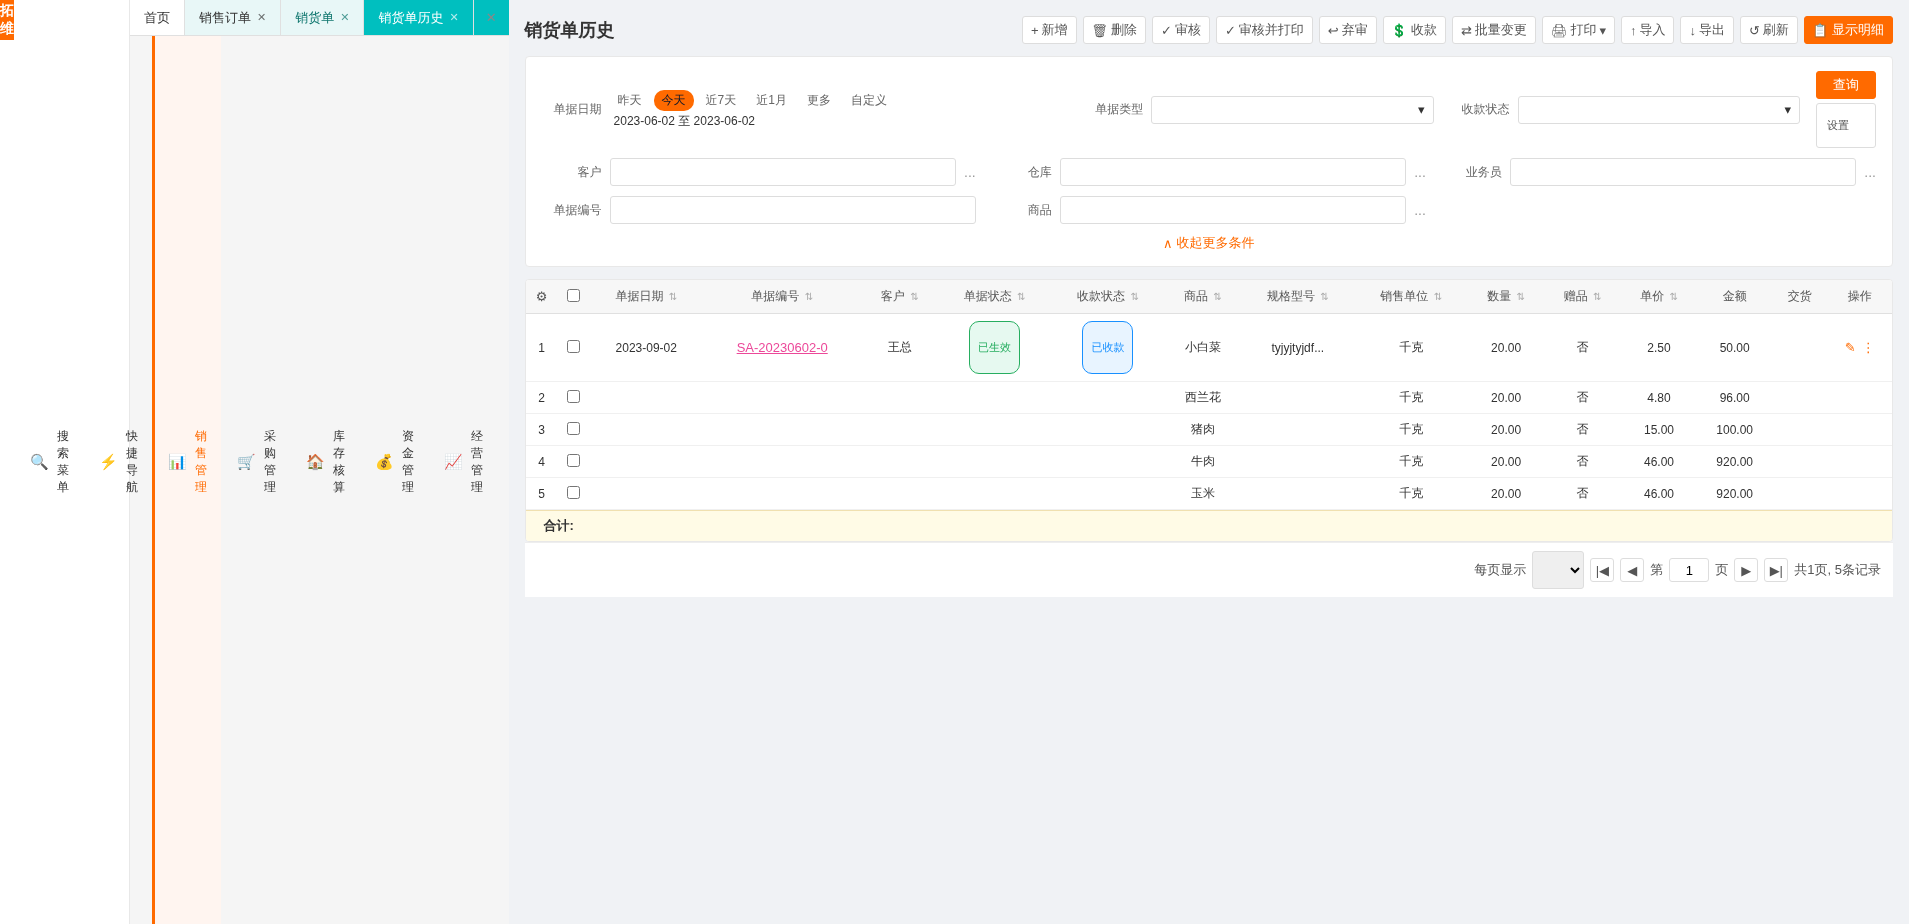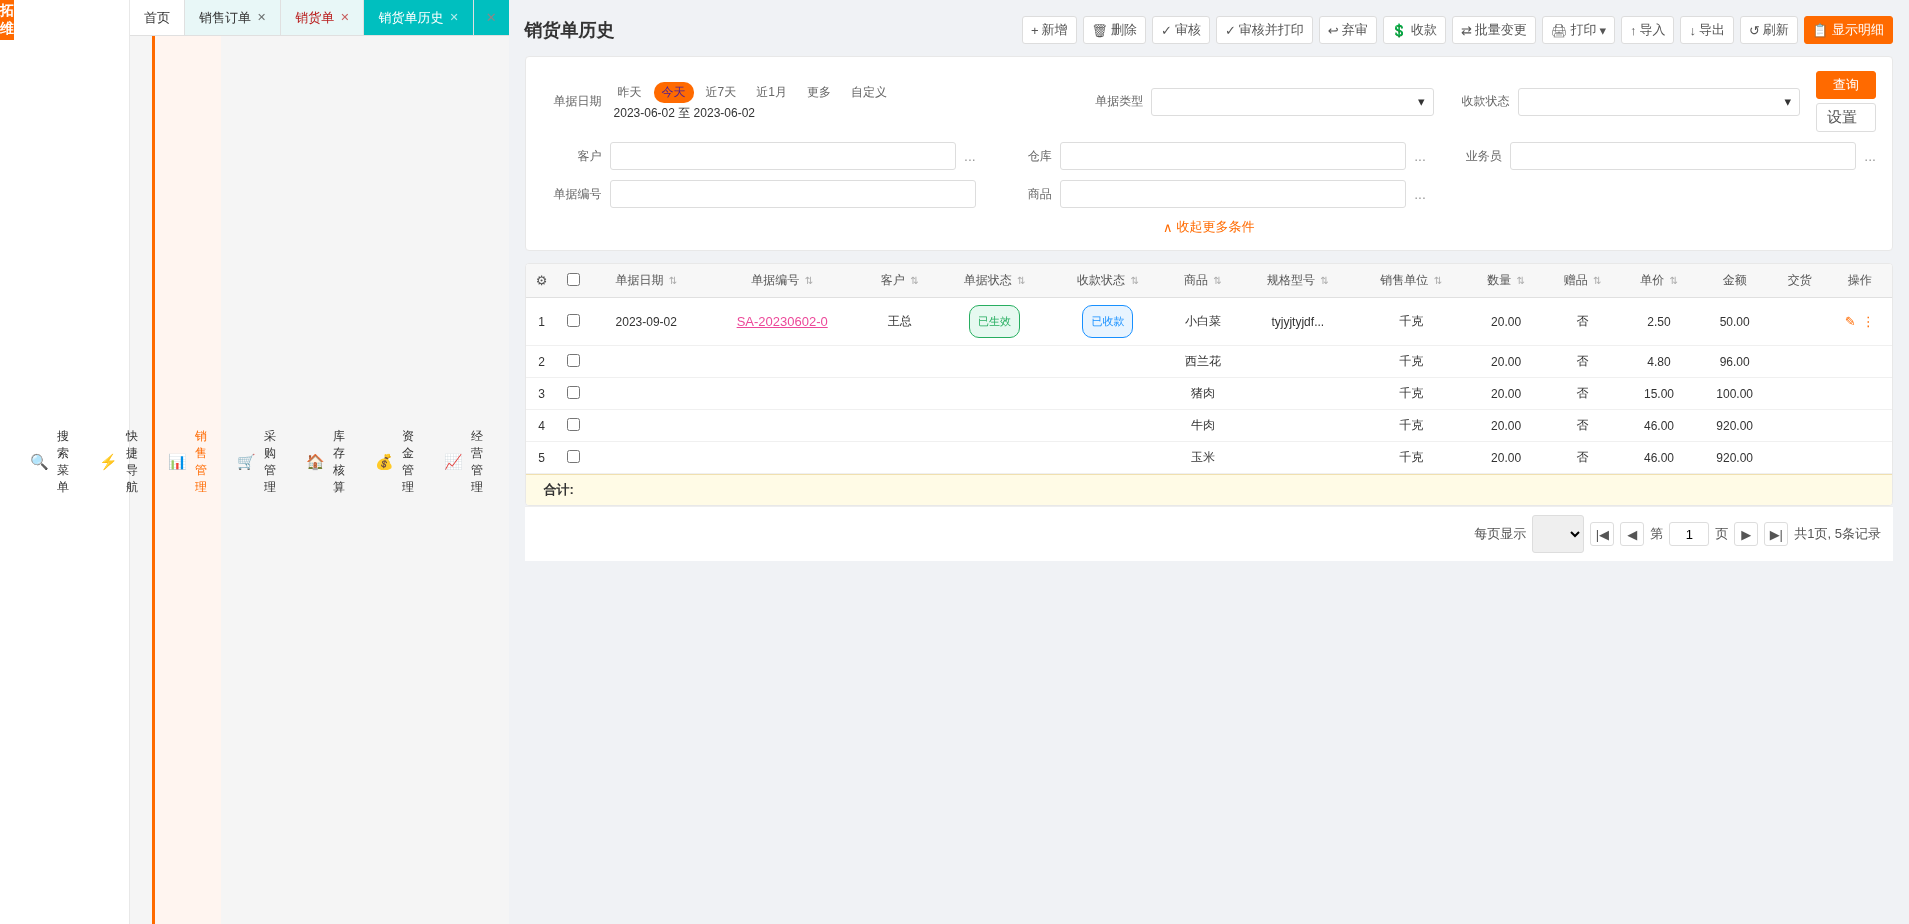--- a/index.html
+++ b/index.html
@@ -37,32 +37,32 @@
     
     .filter-panel { background: #fff; border-radius: 4px; padding: 14px 16px; margin-bottom: 12px; border: 1px solid #e8e8e8; }
     .filter-row { display: flex; align-items: center; gap: 16px; margin-bottom: 10px; }
     .filter-row:last-child { margin-bottom: 0; }
     .filter-item { display: flex; align-items: center; gap: 8px; flex: 1; min-width: 200px; }
     .filter-label { color: #666; white-space: nowrap; font-size: 12px; min-width: 60px; text-align: right; }
     .filter-input { flex: 1; border: 1px solid #ddd; border-radius: 3px; padding: 4px 8px; font-size: 12px; color: #333; height: 28px; }
     .filter-select { flex: 1; border: 1px solid #ddd; border-radius: 3px; padding: 4px 8px; font-size: 12px; color: #333; height: 28px; display: flex; align-items: center; justify-content: space-between; cursor: pointer; background: #fff; }
     .date-range { display: flex; align-items: center; gap: 4px; }
     .date-tag { padding: 2px 8px; border-radius: 3px; cursor: pointer; font-size: 12px; color: #666; }
-    .date-tag.active { background: #ff6a00; color: #4c1d95; border-radius: 10px; }
+    .date-tag.active { background: #ff6a00; color: #0f172a; border-radius: 10px; }
     .date-value { font-size: 12px; color: #333; margin-left: 4px; }
     .filter-dots { color: #999; font-size: 14px; cursor: pointer; }
     .collapse-btn { display: flex; align-items: center; gap: 4px; color: #ff6a00; cursor: pointer; font-size: 12px; justify-content: center; margin-top: 6px; }
 
     
     .table-wrap { background: #fff; border-radius: 4px; border: 1px solid #e8e8e8; overflow: hidden; }
     table { width: 100%; border-collapse: collapse; }
     thead th { background: #f7f7f7; border-bottom: 1px solid #e0e0e0; padding: 8px 6px; font-size: 12px; color: #555; font-weight: 500; white-space: nowrap; text-align: center; }
     thead th .sort-icon { display: inline-block; margin-left: 2px; color: #aaa; font-size: 10px; }
     tbody td { border-bottom: 1px solid #f0f0f0; padding: 7px 6px; font-size: 12px; color: #333; text-align: center; }
-    .badge { display: inline-block; padding: 8px 8px; border-radius: 10px; font-size: 11px; }
+    .badge { display: inline-block; padding: 18px 8px; border-radius: 10px; font-size: 11px; }
     .badge-green { background: #e6f9f0; color: #27ae60; border: 1px solid #27ae60; }
     .badge-blue { background: #e8f4ff; color: #1890ff; border: 1px solid #1890ff; }
     .row-action { display: flex; gap: 6px; justify-content: center; }
     .row-action-btn { color: #ff6a00; cursor: pointer; font-size: 13px; }
 
     
     .table-footer { background: #fffbe6; border-top: 1px solid #f0e0b0; padding: 6px 10px; font-size: 12px; color: #333; }
 
     
     .pagination { display: flex; align-items: center; gap: 6px; justify-content: flex-end; padding: 8px 12px; background: #fff; border-top: 1px solid #eee; font-size: 12px; color: #555; }
@@ -122,21 +122,21 @@
 <div class="main">
 
   <div class="tabbar" style="background:#00bfbf;">
     <div class="tab home" style="background:#fff;color:#333;">
       <span>首页</span>
     </div>
     <div class="tab" style="background:#e8f7f7;color:#333;">
       <span>销售订单</span>
       <span class="tab-close">✕</span>
     </div>
-    <div class="tab" style="background:#e8f7f7;color:#b91c1c;">
+    <div class="tab" style="background:#e8f7f7;color:#0f766e;">
       <span>销货单</span>
       <span class="tab-close">✕</span>
     </div>
     <div class="tab active">
       <span>销货单历史</span>
       <span class="tab-close">✕</span>
     </div>
     <div class="tabbar-close">✕</div>
   </div>
 
@@ -223,21 +223,21 @@
         </div>
         <div class="filter-item">
           <span class="filter-label">收款状态</span>
           <div class="filter-select">
             <span></span>
             <span>▾</span>
           </div>
         </div>
         <div style="display:flex;flex-direction:column;gap:4px;">
           <button class="toolbar-btn" style="background:#ff6a00;color:#fff;border-color:#ff6a00;font-size:13px;padding:4px 16px;">查询</button>
-          <button class="toolbar-btn" style="font-size:15px;padding:4px 10px;">设置</button>
+          <button class="toolbar-btn" style="font-size:11px;padding:14px 10px;">设置</button>
         </div>
       </div>
 
       <div class="filter-row">
         <div class="filter-item">
           <span class="filter-label">客户</span>
           <input class="filter-input" style="flex: 1 1 0%;">
           <span class="filter-dots">...</span>
         </div>
         <div class="filter-item">

